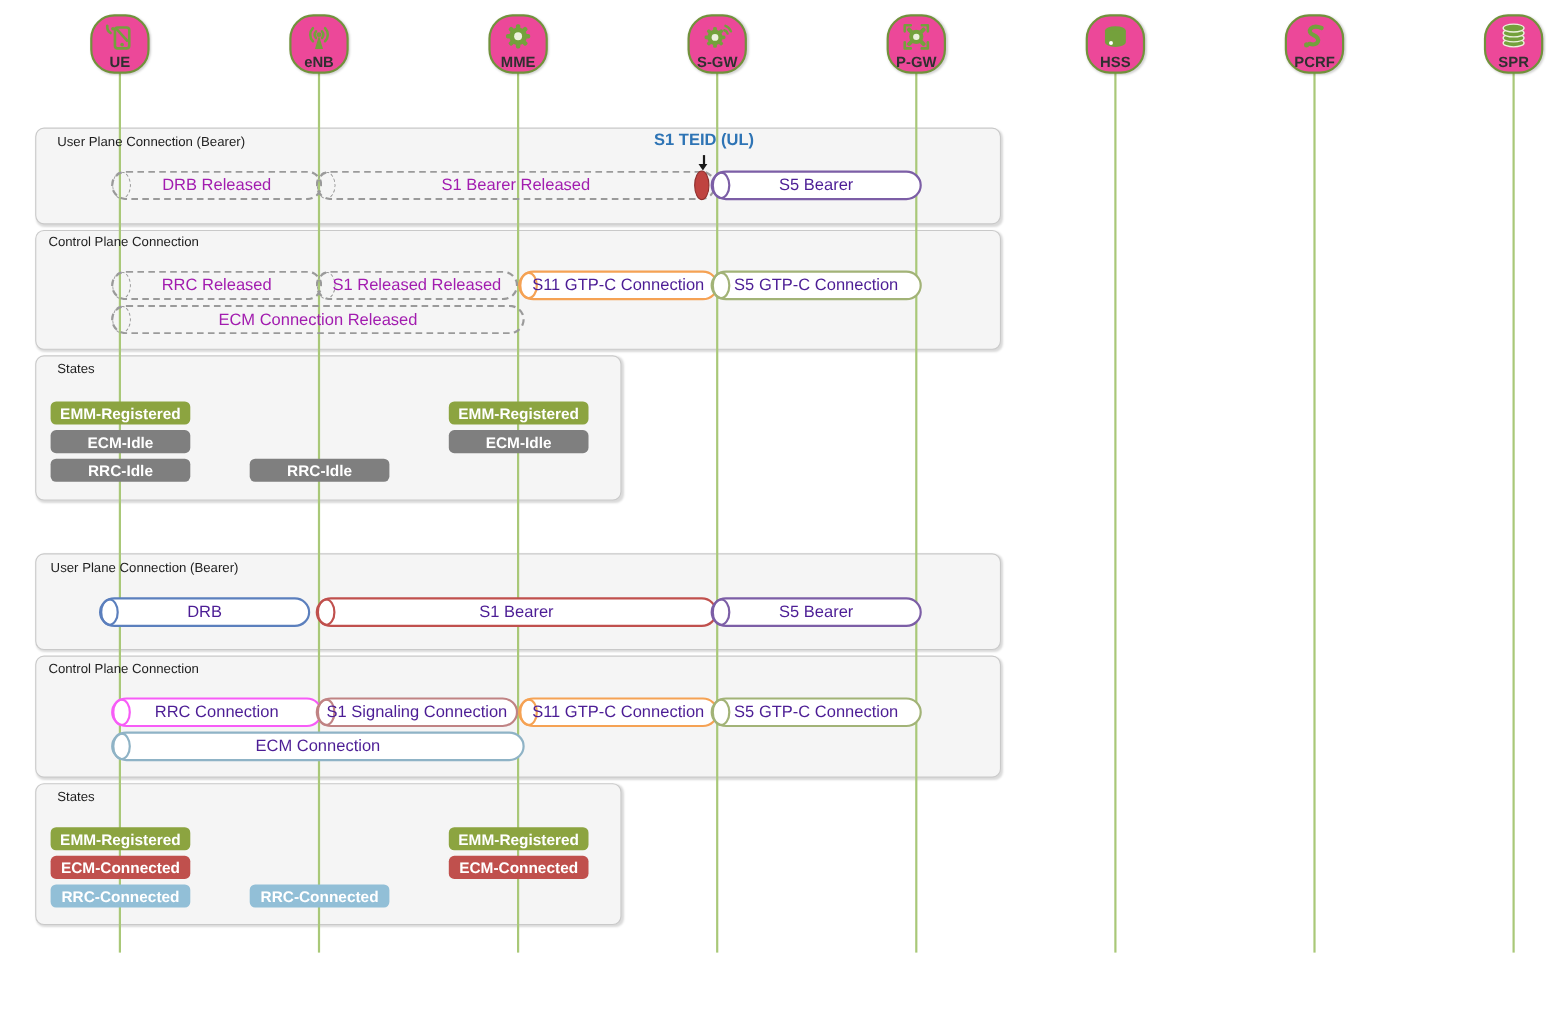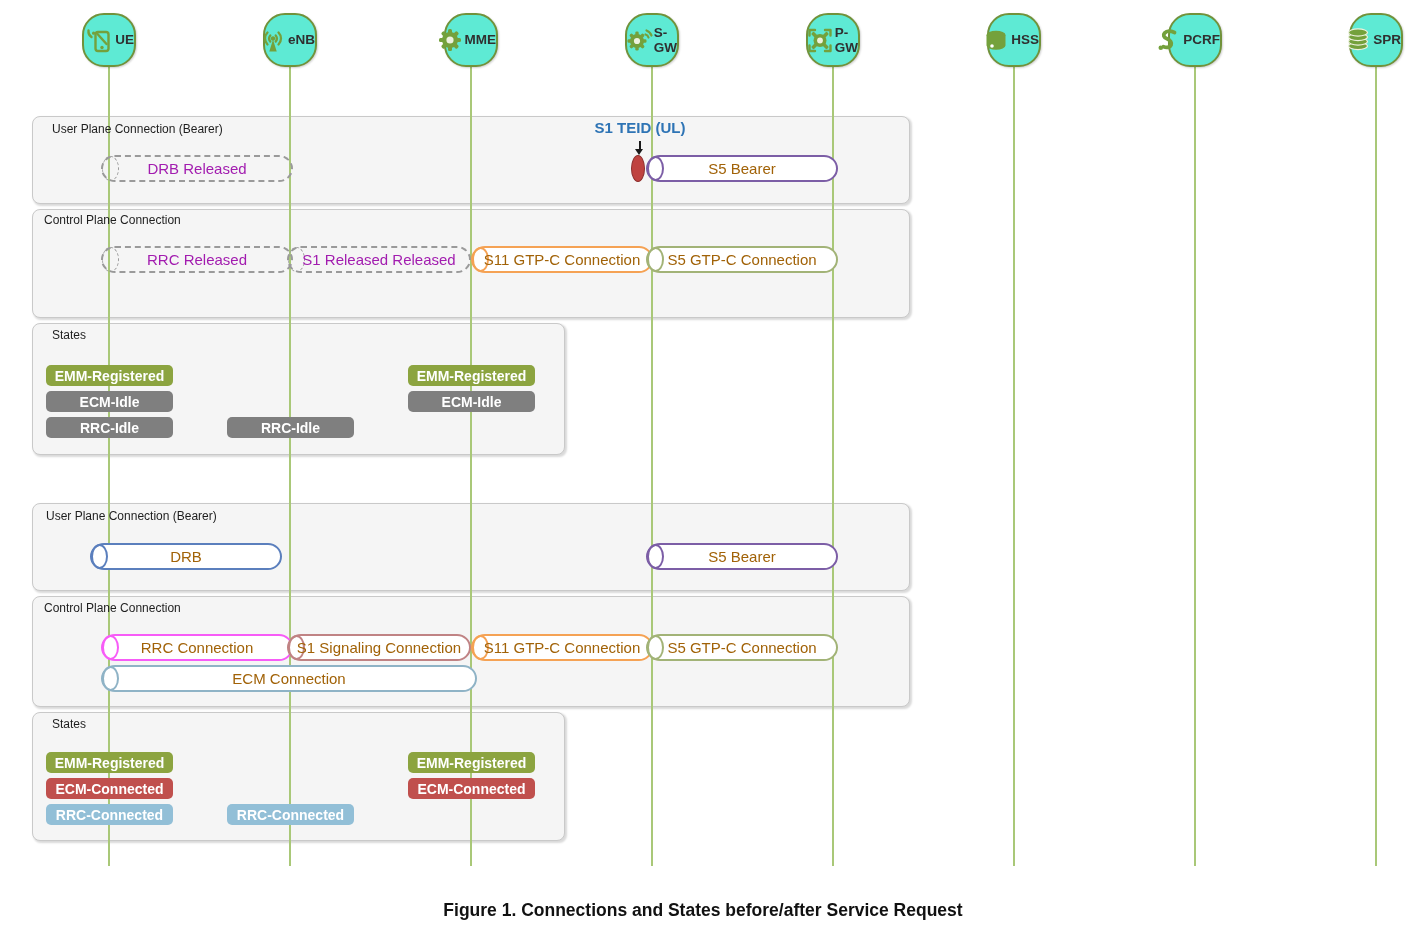--- a/index.html
+++ b/index.html
@@ -3,38 +3,38 @@
 <meta charset="utf-8">
 <style>
   html,body { margin:0; padding:0; background:#ffffff; }
   .canvas {
     position:relative; width:1406px; height:938px; background:#ffffff;
     font-family:"Liberation Sans", sans-serif; overflow:hidden;
   }
   .lifeline { position:absolute; top:66px; height:800px; width:2px; background:#a9c878; z-index:1; }
   .entity {
     position:absolute; top:13px; width:54px; height:54px; box-sizing:border-box;
-    border:2.5px solid #71923b; border-radius:22px; background:#5eead4;
-    display:flex; flex-direction:row; align-items:center; justify-content:flex-end;
+    border:2.5px solid #71923b; border-radius:22px; background:#ec4899;
+    display:flex; flex-direction:column; align-items:center; justify-content:flex-end;
     z-index:6; box-shadow:1px 1px 2px rgba(0,0,0,0.18);
   }
   .entity .elabel { font-size:13.5px; font-weight:600; color:#303030; line-height:15px; padding-bottom:1px; }
   .entity svg { display:block; margin-top:2px; }
   .panel {
     position:absolute; left:32px; box-sizing:border-box; background:#f5f5f5;
     border:1.5px solid #c9c9c9; border-radius:8px; z-index:0;
     box-shadow:1.5px 1.5px 2px rgba(0,0,0,0.15);
   }
   .panel-title { position:absolute; left:20px; top:6px; font-size:12px; color:#1e1e1e; z-index:2; }
   .section-heading { position:absolute; left:34px; font-size:16.5px; font-weight:bold; color:#a43a3c; z-index:2; }
   .pill {
     position:absolute; height:27px; box-sizing:border-box; background:#ffffff;
     border:2.5px solid var(--c); border-radius:14px / 50%;
     display:flex; align-items:center; justify-content:center;
-    font-size:15px; color:#a16207; z-index:3;
+    font-size:15px; color:#4c1d95; z-index:3;
   }
   .pill::before {
     content:""; position:absolute; left:-1px; top:-1px; width:17px; height:calc(100% + 2px);
     box-sizing:border-box; border:2px solid var(--c); border-radius:50%; background:transparent;
   }
   .pill > span { position:relative; z-index:2; white-space:nowrap; }
   .pill.dashed { --c:#9a9a9a; border-width:2px; border-style:dashed; background:transparent; color:#a21caf; z-index:2; }
   .pill.dashed::before { border-style:dashed; border-width:1.8px; }
   .badge {
     position:absolute; width:127px; height:21px; box-sizing:border-box; border-radius:5px;
@@ -194,57 +194,66 @@
   <div class="panel-title" style="left:52px;top:122px">User Plane Connection (Bearer)</div>
 
   <div class="teid-label">S1 TEID (UL)</div>
   <div class="teid-arrow-line"></div>
   <div class="teid-arrow-head"></div>
   <div class="teid-marker"></div>
 
   <div class="pill dashed" style="left:101px;top:155px;width:192px">
     <span>DRB Released</span>
     </div>
+  <div class="pill dashed" style="left:287px;top:155px;width:364px">
+    <span>S1 Bearer Released</span>
+    </div>
   <div class="pill" style="left:646px;top:155px;width:192px;--c:#7c5ea6">
     <span>S5 Bearer</span>
     </div>
 
   <div class="panel" style="top:209px;width:878px;height:109px"></div>
   <div class="panel-title" style="left:44px;top:213px">Control Plane Connection</div>
 
   <div class="pill dashed" style="left:101px;top:246px;width:192px">
     <span>RRC Released</span>
     </div>
   <div class="pill dashed" style="left:287px;top:246px;width:184px">
     <span>S1 Released Released</span>
     </div>
   <div class="pill" style="left:471px;top:246px;width:182px;--c:#f5a254">
     <span>S11 GTP-C Connection</span>
     </div>
   <div class="pill" style="left:646px;top:246px;width:192px;--c:#a2b377">
     <span>S5 GTP-C Connection</span>
+    </div>
+  <div class="pill dashed" style="left:101px;top:277px;width:376px">
+    <span>ECM Connection Released</span>
     </div>
 
   <div class="panel" style="top:323px;width:533px;height:132px"></div>
   <div class="panel-title" style="left:52px;top:328px">States</div>
 
   <div class="badge" style="left:46px;top:365px;background:#8ca440">EMM-Registered</div>
   <div class="badge" style="left:46px;top:391px;background:#7f7f7f">ECM-Idle</div>
   <div class="badge" style="left:46px;top:417px;background:#7f7f7f">RRC-Idle</div>
   <div class="badge" style="left:227px;top:417px;background:#7f7f7f">RRC-Idle</div>
   <div class="badge" style="left:408px;top:365px;background:#8ca440">EMM-Registered</div>
   <div class="badge" style="left:408px;top:391px;background:#7f7f7f">ECM-Idle</div>
 
 
   <div class="panel" style="top:503px;width:878px;height:88px"></div>
   <div class="panel-title" style="left:46px;top:509px">User Plane Connection (Bearer)</div>
 
   <div class="pill" style="left:90px;top:543px;width:192px;--c:#5b7fbd">
     <span>DRB</span>
     </div>
+  <div class="pill" style="left:287px;top:543px;width:365px;--c:#c0504d">
+    <span>S1 Bearer</span>
+    </div>
   <div class="pill" style="left:646px;top:543px;width:192px;--c:#7c5ea6">
     <span>S5 Bearer</span>
     </div>
 
   <div class="panel" style="top:596px;width:878px;height:111px"></div>
   <div class="panel-title" style="left:44px;top:601px">Control Plane Connection</div>
 
   <div class="pill" style="left:101px;top:634px;width:192px;--c:#f75cf7">
     <span>RRC Connection</span>
     </div>
@@ -264,14 +273,13 @@
   <div class="panel" style="top:712px;width:533px;height:129px"></div>
   <div class="panel-title" style="left:52px;top:717px">States</div>
 
   <div class="badge" style="left:46px;top:752px;background:#8ca440">EMM-Registered</div>
   <div class="badge" style="left:46px;top:778px;background:#c0504d">ECM-Connected</div>
   <div class="badge" style="left:46px;top:804px;background:#92bfd7">RRC-Connected</div>
   <div class="badge" style="left:227px;top:804px;background:#92bfd7">RRC-Connected</div>
   <div class="badge" style="left:408px;top:752px;background:#8ca440">EMM-Registered</div>
   <div class="badge" style="left:408px;top:778px;background:#c0504d">ECM-Connected</div>
 
-  <div class="caption">Figure 1. Connections and States before/after Service Request</div>
 </div>
 
 </body></html>

